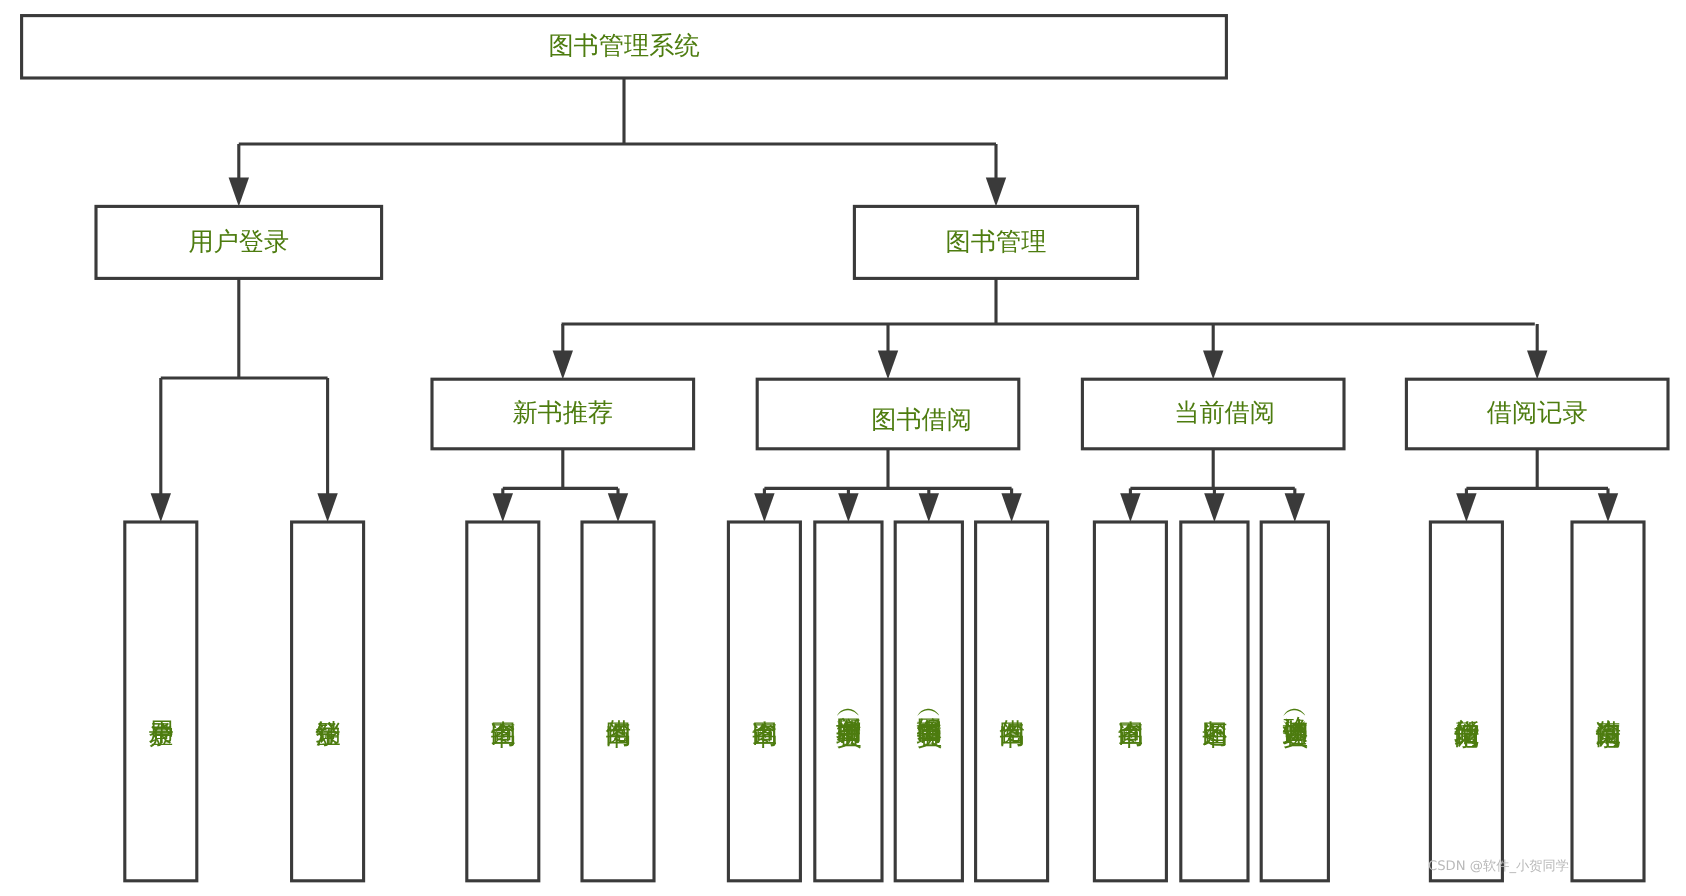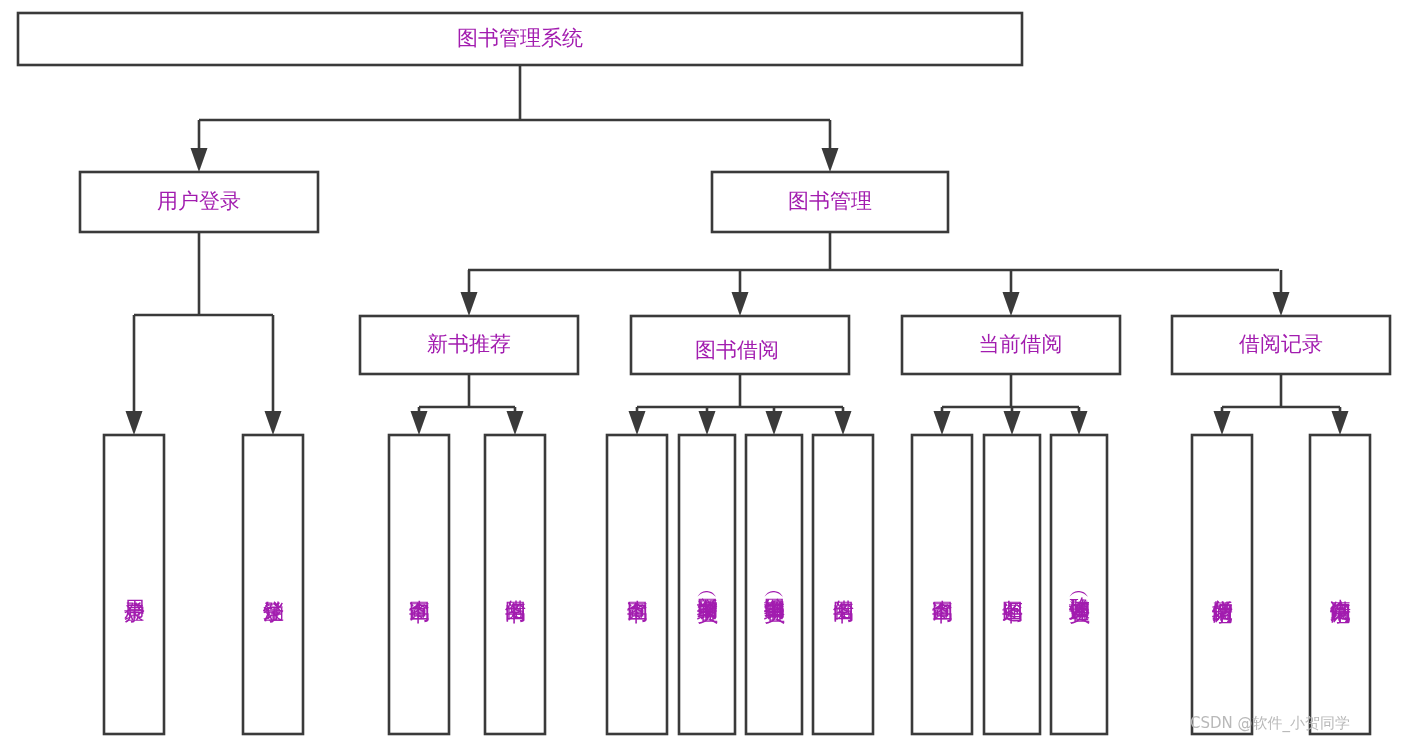--- a/index.html
+++ b/index.html
@@ -40,41 +40,41 @@
   .arrowhead {
     fill: #3a3a3a;
     stroke: none;
   }
   .node-label {
     position: absolute;
     display: flex;
     align-items: center;
     justify-content: center;
     text-align: center;
-    color: #a21caf;
+    color: #4d7c0f;
     font-family: "DejaVu Sans", "Liberation Sans", sans-serif;
     pointer-events: none;
     white-space: nowrap;
   }
   .node-label.horizontal {
     font-size: 21px;
     line-height: 1.1;
   }
   .node-label.vertical {
     writing-mode: vertical-rl;
     text-orientation: upright;
     font-size: 21px;
     line-height: 1.18;
     letter-spacing: 1px;
     white-space: normal;
   }
   .watermark {
     position: absolute;
     color: #b9b9b9;
-    font-size: 15px;
+    font-size: 11px;
     font-family: "DejaVu Sans", "Liberation Sans", sans-serif;
     white-space: nowrap;
     left: 1190px;
     top: 714px;
   }
 </style>
 </head>
 <body>
 
 <div id="diagram-root">
@@ -156,21 +156,21 @@
         <rect x="1192" y="435" width="60" height="299" class="box-rect"></rect>
         <rect x="1310" y="435" width="60" height="299" class="box-rect"></rect>
       </g>
   </svg>
 
   <div id="labels-layer">
       <div class="node-label horizontal" style="left: 18px; top: 13px; width: 1004px; height: 52px;">图书管理系统</div>
       <div class="node-label horizontal" style="left: 80px; top: 172px; width: 238px; height: 60px;">用户登录</div>
       <div class="node-label horizontal" style="left: 712px; top: 172px; width: 236px; height: 60px;">图书管理</div>
       <div class="node-label horizontal" style="left: 360px; top: 316px; width: 218px; height: 58px; text-align: center;">新书推荐</div>
-      <div class="node-label horizontal" style="left: 628px; top: 316px; width: 218px; height: 70px;">图书借阅</div>
+      <div class="node-label horizontal" style="left: 659px; top: 316px; width: 218px; height: 70px;">图书借阅</div>
       <div class="node-label horizontal" style="left: 902px; top: 316px; width: 237px; height: 58px;">当前借阅</div>
       <div class="node-label horizontal" style="left: 1172px; top: 316px; width: 218px; height: 58px;">借阅记录</div>
       <div class="node-label vertical" style="left: 104px; top: 435px; width: 60px; height: 299px;">用户登录</div>
       <div class="node-label vertical" style="left: 243px; top: 435px; width: 60px; height: 299px;">注销登录</div>
       <div class="node-label vertical" style="left: 389px; top: 435px; width: 60px; height: 299px;">查询图书</div>
       <div class="node-label vertical" style="left: 485px; top: 435px; width: 60px; height: 299px;">借阅图书</div>
       <div class="node-label vertical" style="left: 607px; top: 435px; width: 60px; height: 299px;">查询图书</div>
       <div class="node-label vertical" style="left: 679px; top: 435px; width: 56px; height: 299px;">新增图书（管理员）</div>
       <div class="node-label vertical" style="left: 746px; top: 435px; width: 56px; height: 299px;">编辑图书（管理员）</div>
       <div class="node-label vertical" style="left: 813px; top: 435px; width: 60px; height: 299px;">借阅图书</div>

